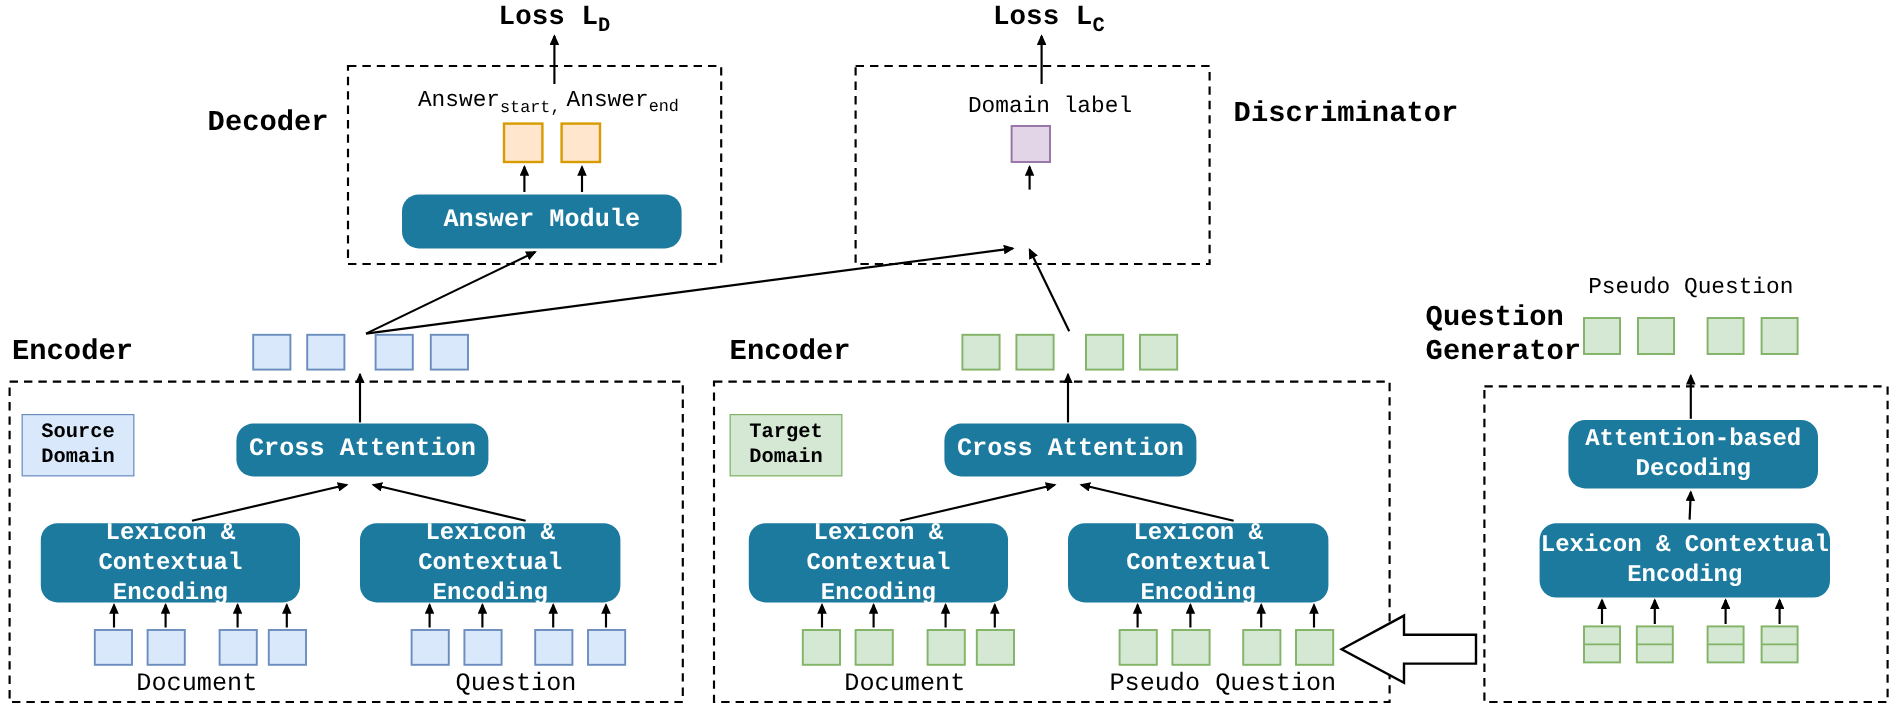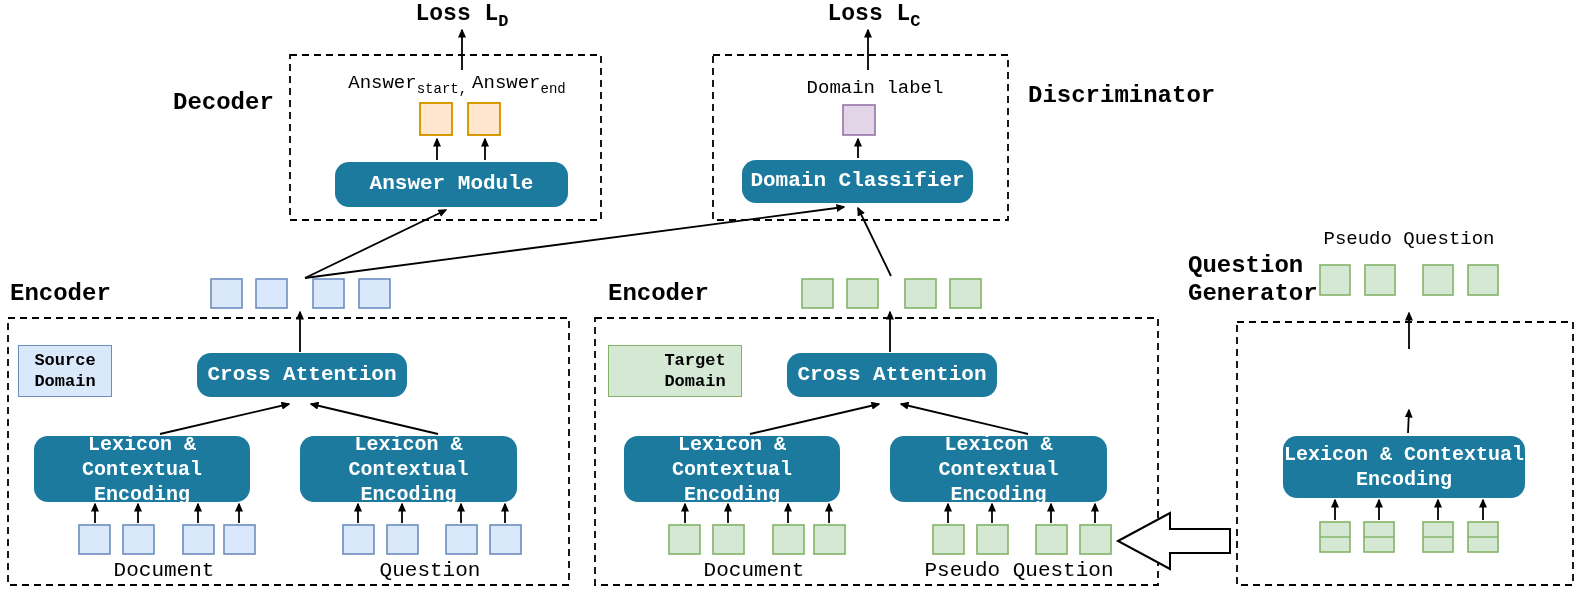--- a/index.html
+++ b/index.html
@@ -26,21 +26,21 @@
   .module{
     position:absolute;background:var(--teal);color:var(--teal-text);
     border-radius:14px;display:flex;align-items:center;justify-content:center;
     font-weight:bold;text-align:center;line-height:1.25;
   }
   .badge{
     position:absolute;display:flex;flex-direction:column;align-items:center;justify-content:center;
     font-weight:bold;font-size:17px;line-height:1.25;border:1.6px solid;text-align:center;color:#000;
   }
   .badge-blue{background:var(--blue-fill);border-color:var(--blue-border);}
-  .badge-green{background:var(--green-fill);border-color:var(--green-border);padding-left:40px;}
+  .badge-green{background:var(--green-fill);border-color:var(--green-border);}
   .center{transform:translateX(-50%);}
 </style>
 </head>
 <body>
 
 <div id="stage">
 
   <svg id="wires" viewBox="0 0 1582 596" xmlns="http://www.w3.org/2000/svg">
     <defs>
       <marker id="ah" markerWidth="9" markerHeight="8" refX="7.5" refY="4" orient="auto" markerUnits="userSpaceOnUse">
@@ -169,21 +169,20 @@
   </svg>
 
   <div class="lbl loss center" style="left:462px;top:1px;"><span>Loss L</span><sub>D</sub></div>
   <div class="lbl panel-title" style="left:173px;top:89px;">Decoder</div>
   <div class="lbl small-note center" style="left:457px;top:72px;"><span>Answer</span><sub style="margin-right:5px;">start,</sub><span>Answer</span><sub>end</sub></div>
   <div class="module" style="left:335px;top:162px;width:233px;height:45px;font-size:21px;">Answer Module</div>
 
   <div class="lbl loss center" style="left:874px;top:1px;"><span>Loss L</span><sub>C</sub></div>
   <div class="lbl panel-title" style="left:1028px;top:82px;">Discriminator</div>
   <div class="lbl small-note center" style="left:859px;top:77px;margin-left:16px;">Domain label</div>
-  <div class="module" style="left:742px;top:160px;width:231px;height:43px;font-size:21px;">Domain Classifier</div>
 
   <div class="lbl panel-title" style="left:10px;top:280px;">Encoder</div>
   <div class="badge badge-blue" style="left:18px;top:345px;width:92px;height:50px;">
       <span>Source</span>
       <span>Domain</span>
     </div>
   <div class="module" style="left:197px;top:353px;width:210px;height:44px;font-size:21px;">Cross Attention</div>
   <div class="module" style="left:34px;top:436px;width:216px;height:66px;font-size:20px;">
       <span><span>Lexicon &amp; Contextual</span><br><span>Encoding</span></span>
     </div>
@@ -203,17 +202,20 @@
       <span><span>Lexicon &amp; Contextual</span><br><span>Encoding</span></span>
     </div>
   <div class="module" style="left:890px;top:436px;width:217px;height:66px;font-size:20px;">
       <span><span>Lexicon &amp; Contextual</span><br><span>Encoding</span></span>
     </div>
   <div class="lbl plain center" style="left:754px;top:559px;">Document</div>
   <div class="lbl plain center" style="left:1019px;top:559px;">Pseudo Question</div>
 
   <div class="lbl panel-title" style="left:1188px;top:252px;line-height:1.15;"><span>Question</span><br><span>Generator</span></div>
   <div class="lbl small-note center" style="left:1409px;top:228px;">Pseudo Question</div>
+  <div class="module" style="left:1307px;top:350px;width:208px;height:57px;font-size:20px;">
+      <span><span>Attention-based</span><br><span>Decoding</span></span>
+    </div>
   <div class="module" style="left:1283px;top:436px;width:242px;height:62px;font-size:20px;">
       <span><span>Lexicon &amp; Contextual</span><br><span>Encoding</span></span>
     </div>
 
 </div>
 
 </body></html>

